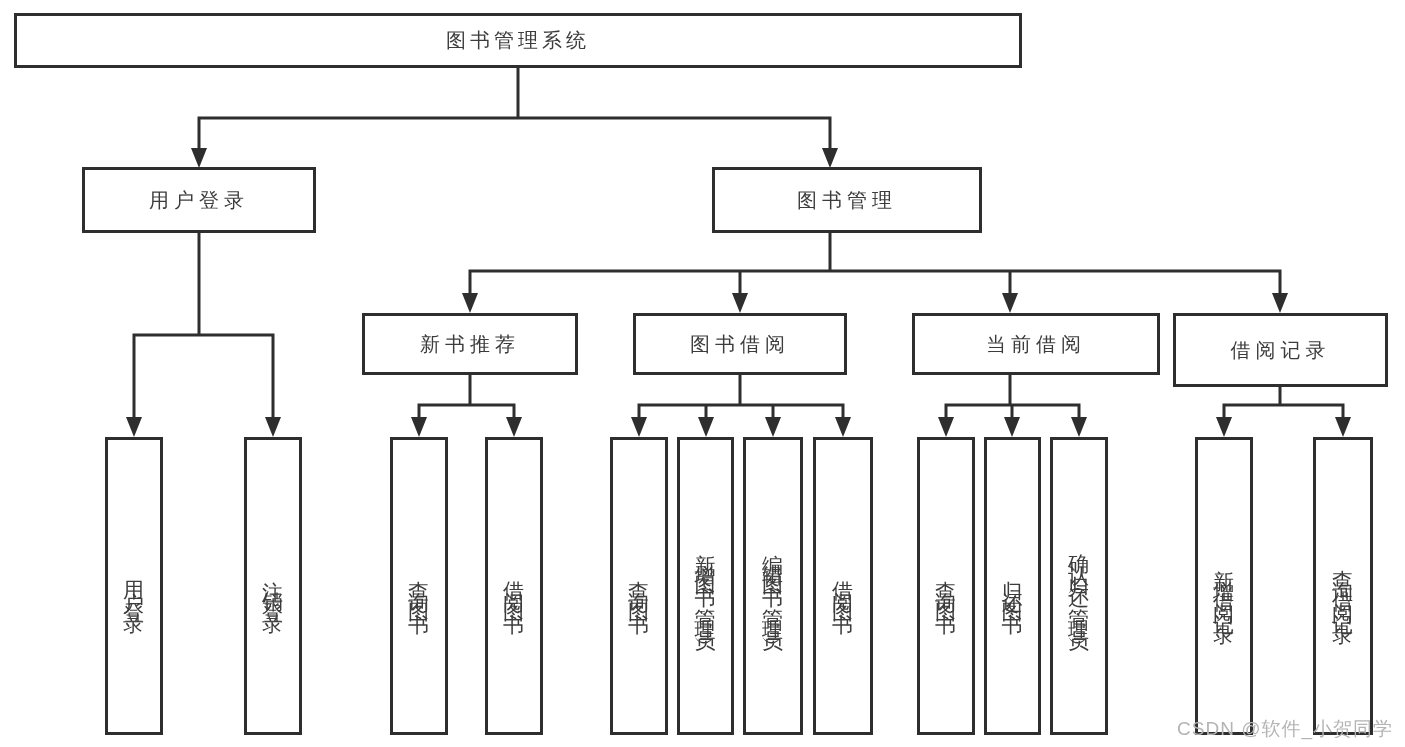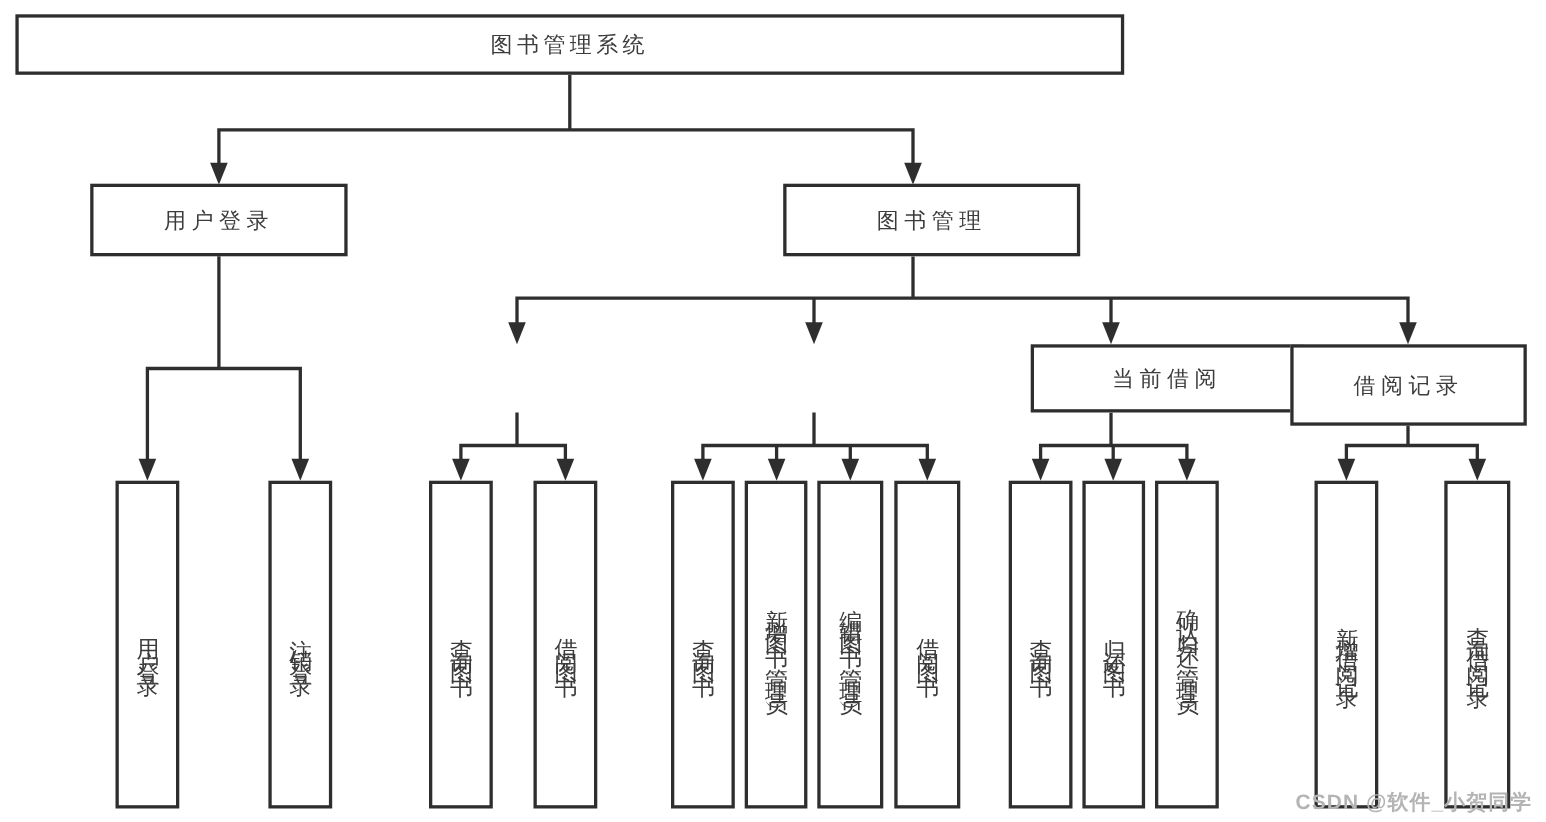--- a/index.html
+++ b/index.html
@@ -59,21 +59,20 @@
   }
   .watermark {
     position: absolute;
     right: 12px;
     bottom: 5px;
     font-size: 19px;
     letter-spacing: 1px;
     color: var(--watermark);
     white-space: nowrap;
     pointer-events: none;
-    font-weight: bold;
   }
 </style>
 </head>
 <body>
 
 <div class="diagram">
 
   <svg class="connectors" viewBox="0 0 1405 747" xmlns="http://www.w3.org/2000/svg">
     <g>
 
@@ -128,21 +127,27 @@
     <span class="hlabel">图书管理系统</span>
   </div>
 
   <div class="node" style="left:82px; top:167px; width:234px; height:66px">
     <span class="hlabel">用户登录</span>
   </div>
   <div class="node" style="left:712px; top:167px; width:270px; height:66px">
     <span class="hlabel">图书管理</span>
   </div>
 
-  <div class="node" style="left:937px; top:313px; width:248px; height:62px">
+  <div class="node" style="left:362px; top:313px; width:216px; height:62px">
+    <span class="hlabel">新书推荐</span>
+  </div>
+  <div class="node" style="left:633px; top:313px; width:214px; height:62px">
+    <span class="hlabel">图书借阅</span>
+  </div>
+  <div class="node" style="left:912px; top:313px; width:248px; height:62px">
     <span class="hlabel">当前借阅</span>
   </div>
   <div class="node" style="left:1173px; top:313px; width:215px; height:74px">
     <span class="hlabel">借阅记录</span>
   </div>
 
   <div class="node" style="left:105px; top:437px; width:58px; height:298px">
     <span class="vlabel">用户登录</span>
   </div>
   <div class="node" style="left:244px; top:437px; width:58px; height:298px">

